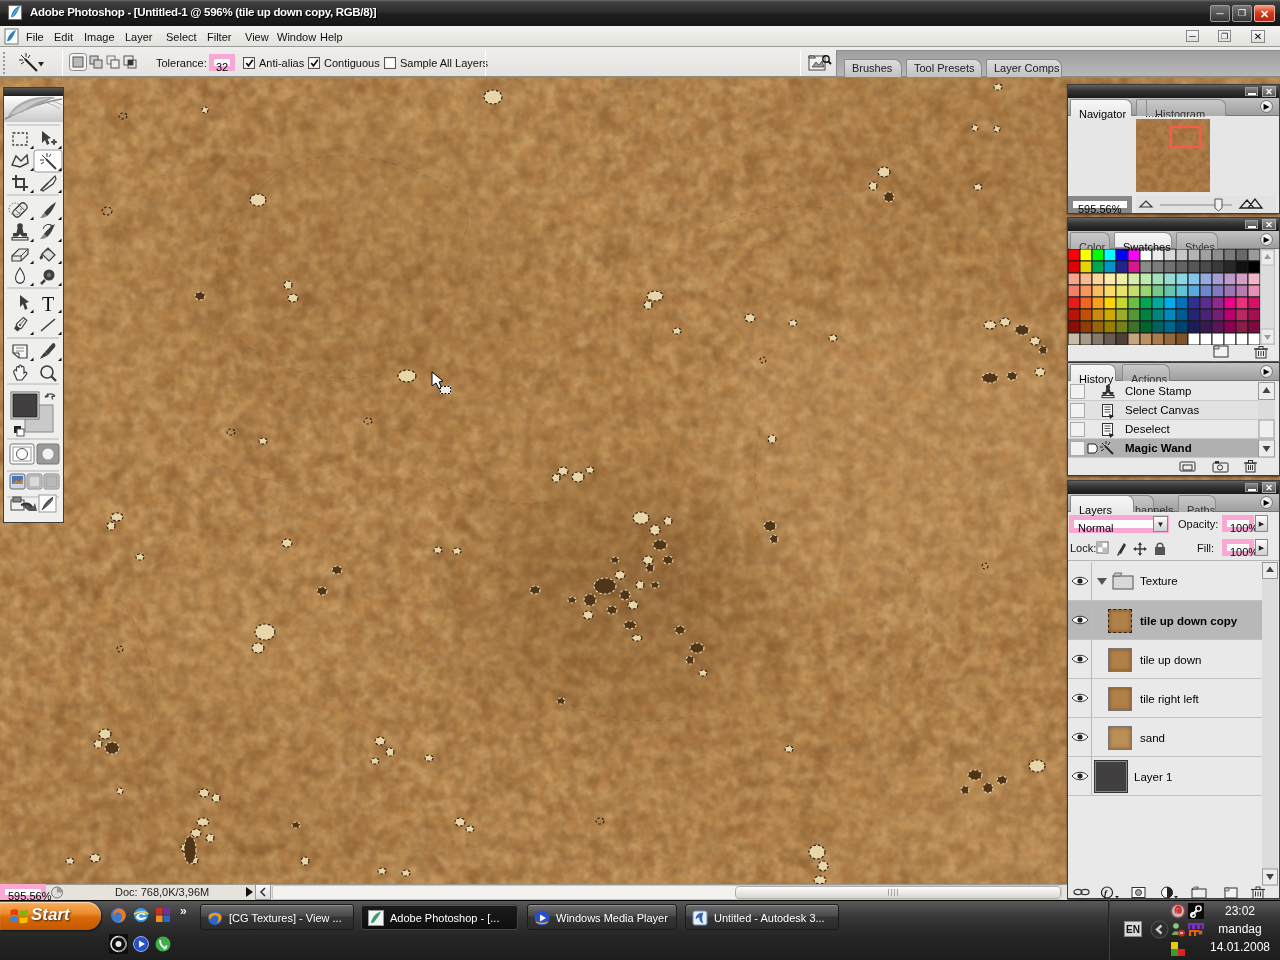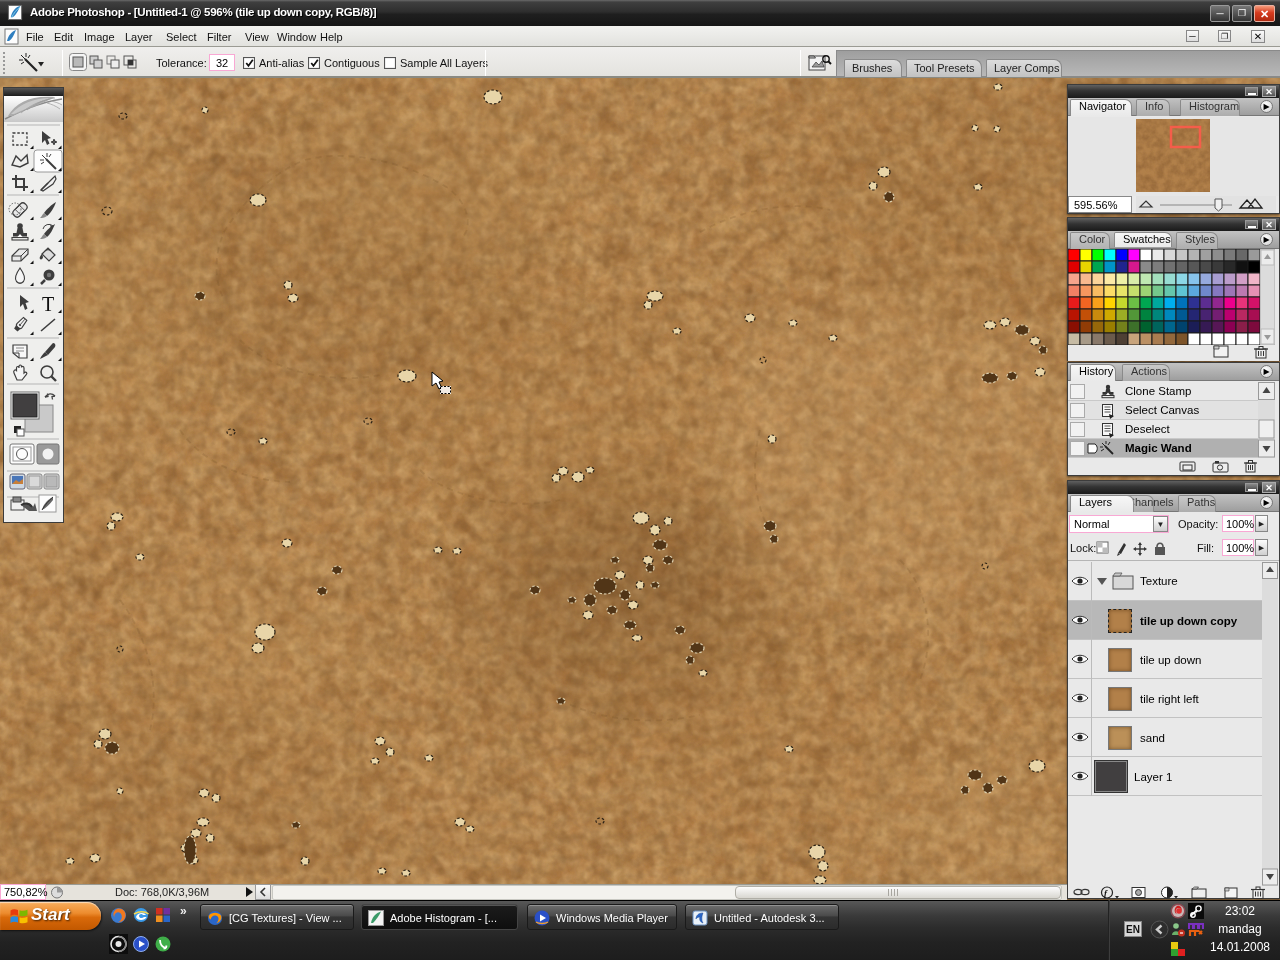--- a/index.html
+++ b/index.html
@@ -4,24 +4,24 @@
 *{margin:0;padding:0;box-sizing:border-box}
 html,body{width:1280px;height:960px;overflow:hidden;font-family:"Liberation Sans",sans-serif;background:#000}
 .abs{position:absolute}
 .titlebar{left:0;top:0;width:1280px;height:26px;background:linear-gradient(#6a6a6a 0%,#3f3f3f 8%,#2e2e2e 45%,#1f1f1f 55%,#161616 100%);}
 .titletext{left:30px;top:6px;color:#fff;font-size:11.5px;font-weight:bold;letter-spacing:-0.3px;text-shadow:1px 1px 1px #000}
 .menubar{left:0;top:26px;width:1280px;height:21px;background:linear-gradient(#f2f2f0,#e2e2de);border-bottom:1px solid #9b9b93}
 .menuitem{top:31px;color:#111;font-size:11px}
 .optionsbar{left:0;top:47px;width:1280px;height:31px;background:linear-gradient(#f0efed,#e4e3df);border-bottom:2px solid #8a8a82}
 .lbl{font-size:11px;color:#111}
 .palette{background:#e9e9e9;border:1px solid #3c3c3c;box-shadow:0 1px 2px rgba(0,0,0,.5)}
-.tab{position:absolute;top:1px;height:16px;font-size:11px;color:#333;padding:0 8px 0 8px;background:linear-gradient(#c9c9c9,#adadad);border:1px solid #8a8a8a;border-bottom:none;border-radius:2px 7px 0 0}
+.tab{position:absolute;top:1px;height:16px;font-size:11px;color:#333;padding:8px 8px 0 8px;background:linear-gradient(#c9c9c9,#adadad);border:1px solid #8a8a8a;border-bottom:none;border-radius:2px 7px 0 0}
 .tab.active{background:linear-gradient(#f7f7f7,#e9e9e9);color:#000;z-index:3}
 .rbtn{position:absolute;width:13px;height:13px;border-radius:50%;background:radial-gradient(circle at 40% 35%,#fff,#cfcfcf);border:1px solid #777;color:#000;font-size:8px;text-align:center;line-height:12px}
-.field{background:#fff;border:1px solid #f9a8d4;font-size:11px;color:#000}
+.field{background:#fff;border:5px solid #f9a8d4;font-size:11px;color:#000}
 .taskbtn{position:absolute;top:4px;height:26px;border-radius:3px;border:1px solid #1a1a1a;background:linear-gradient(#6e6e6e,#4a4a4a 45%,#353535 50%,#2b2b2b);color:#fff;font-size:11px;box-shadow:inset 0 1px 0 rgba(255,255,255,.25)}
 .taskbtn .ttx{position:absolute;left:28px;top:7px;white-space:nowrap}
 .trayicon{position:absolute;width:16px;height:16px}
 </style></head>
 <body>
 
 <div class="abs titlebar"></div>
 <svg class="abs" style="left:7px;top:4px" width="17" height="17" viewBox="0 0 18 18">
  <rect x="1.5" y="1.5" width="14" height="15" fill="#fdfdfd" stroke="#666" stroke-width="1"></rect>
  <path d="M4 14 C5 8,9 3,14 2 C12 7,9 12,6 14 Z" fill="#2f7fc0"></path>
@@ -466,21 +466,21 @@
 <div class="abs palette" style="left:1067px;top:84px;width:213px;height:130px"></div>
 <div class="abs" style="left:1068px;top:85px;width:211px;height:13px;background:linear-gradient(#606060,#333 45%,#1a1a1a)">
     <div class="abs" style="left:177px;top:2px;width:13px;height:9px;background:linear-gradient(#888,#444);border:1px solid #999">
       <div class="abs" style="left:2px;top:5px;width:8px;height:2px;background:#fff"></div>
     </div>
     <div class="abs" style="left:194px;top:1px;width:14px;height:11px;background:linear-gradient(#999,#555);border:1px solid #aaa;color:#fff;font-size:9px;font-weight:bold;text-align:center;line-height:10px">✕</div>
   </div>
 <div class="abs" style="left:1068px;top:98px;width:211px;height:18px;background:linear-gradient(#c2c2c2,#9e9e9e);border-bottom:1px solid #777"></div>
 <div class="tab active" style="left:1070px;top:99px;width:62px;height:17px">Navigator</div>
 <div class="tab" style="left:1136px;top:99px;width:34px;height:17px">Info</div>
-<div class="tab" style="left:1180px;top:99px;width:60px;height:17px">Histogram</div>
+<div class="tab" style="left:1146px;top:99px;width:80px;height:17px">Histogram</div>
 <div class="rbtn" style="left:1260px;top:100px">▶</div>
 <div class="abs" style="left:1068px;top:117px;width:211px;height:79px;background:#e6e6e6"></div>
 <svg class="abs" style="left:1136px;top:119px" width="74" height="73" viewBox="0 0 74 73">
  <defs>
  <filter id="navm" x="0" y="0" width="100%" height="100%">
         <feTurbulence type="fractalNoise" baseFrequency="0.14" numOctaves="3" seed="9" result="n"></feTurbulence>
         <feColorMatrix in="n" type="matrix" values="0 0 0 0 0  0 0 0 0 0  0 0 0 0 0  1.2 0 0 0 -0.35" result="a"></feColorMatrix>
         <feComposite in="SourceGraphic" in2="a" operator="in"></feComposite>
       </filter>
  </defs>
@@ -857,21 +857,21 @@
 <g stroke="#333" fill="#eee">
       <rect x="183" y="3.5" width="10" height="9"></rect>
       <line x1="181" y1="3.5" x2="195" y2="3.5" stroke-width="1.2"></line>
       <rect x="186" y="1" width="4" height="2.5"></rect>
       <line x1="185.5" y1="5.5" x2="185.5" y2="10.5"></line>
       <line x1="188" y1="5.5" x2="188" y2="10.5"></line>
       <line x1="190.5" y1="5.5" x2="190.5" y2="10.5"></line>
     </g>
 </svg>
 <div class="abs" style="left:0;top:884px;width:1067px;height:16px;background:#e6e3dc;border-top:1px solid #9a9a92"></div>
-<div class="abs field" style="left:0px;top:884px;width:46px;height:16px;line-height:15px;padding-left:3px;font-size:11px">750,82%</div>
+<div class="abs field" style="left:0px;top:884px;width:46px;height:16px;line-height:15px;padding-left:3px;font-size:11px">595,56%</div>
 <svg class="abs" style="left:50px;top:886px" width="14" height="13" viewBox="0 0 14 13">
     <circle cx="7" cy="6.5" r="5.5" fill="#ddd" stroke="#777"></circle>
     <path d="M7 6.5 L7 1 A5.5 5.5 0 0 1 12.5 6.5 Z" fill="#999"></path>
   </svg>
 <div class="abs" style="left:115px;top:886px;font-size:11px;color:#222">Doc: 768,0K/3,96M</div>
 <svg class="abs" style="left:243px;top:886px" width="12" height="12" viewBox="0 0 12 12">
     <path d="M3 1 L10 6 L3 11 Z" fill="#111"></path>
   </svg>
 <div class="abs" style="left:255px;top:884px;width:16px;height:16px;background:linear-gradient(#fafafa,#ddd);border:1px solid #999"><svg width="14" height="14" viewBox="0 0 14 14">
       <path d="M9 3 L5 7 L9 11" fill="none" stroke="#333" stroke-width="1.6"></path>
@@ -926,21 +926,21 @@
       <circle cx="8.5" cy="8.5" r="7.5" fill="#2a66c8"></circle>
       <path d="M2 6 C5 2,12 2,15 6 C16 9,14 13,10 14 C13 11,13 7,10 6 C7 5,4 7,4 10 C2 9,1.5 7.5,2 6 Z" fill="#ff9500"></path>
     </svg>
     <div class="ttx">[CG Textures] - View ...</div>
   </div>
 <div class="taskbtn" style="left:361px;top:904px;width:157px;background:linear-gradient(#1c1c1c,#0e0e0e);border:1px solid #444;">
     <svg class="abs" style="left:6px;top:5px" width="16" height="16" viewBox="0 0 16 16">
       <rect x="0.5" y="0.5" width="15" height="15" fill="#f4f4f4" stroke="#999"></rect>
       <path d="M3 13 C4 7,8 3,13 1.5 C11 6,8 10,5 13 Z" fill="#3a9a68"></path>
     </svg>
-    <div class="ttx">Adobe Histogram - [...</div>
+    <div class="ttx">Adobe Photoshop - [...</div>
   </div>
 <div class="taskbtn" style="left:527px;top:904px;width:150px;">
     <svg class="abs" style="left:6px;top:5px" width="16" height="16" viewBox="0 0 16 16">
       <circle cx="8" cy="8" r="7.5" fill="#2a50c8"></circle>
       <path d="M6 4.5 L12 8 L6 11.5 Z" fill="#fff"></path>
       <path d="M2 12 C5 14,11 14,14 12" stroke="#f0a030" stroke-width="1.4" fill="none"></path>
     </svg>
     <div class="ttx">Windows Media Player</div>
   </div>
 <div class="taskbtn" style="left:685px;top:904px;width:154px;">

